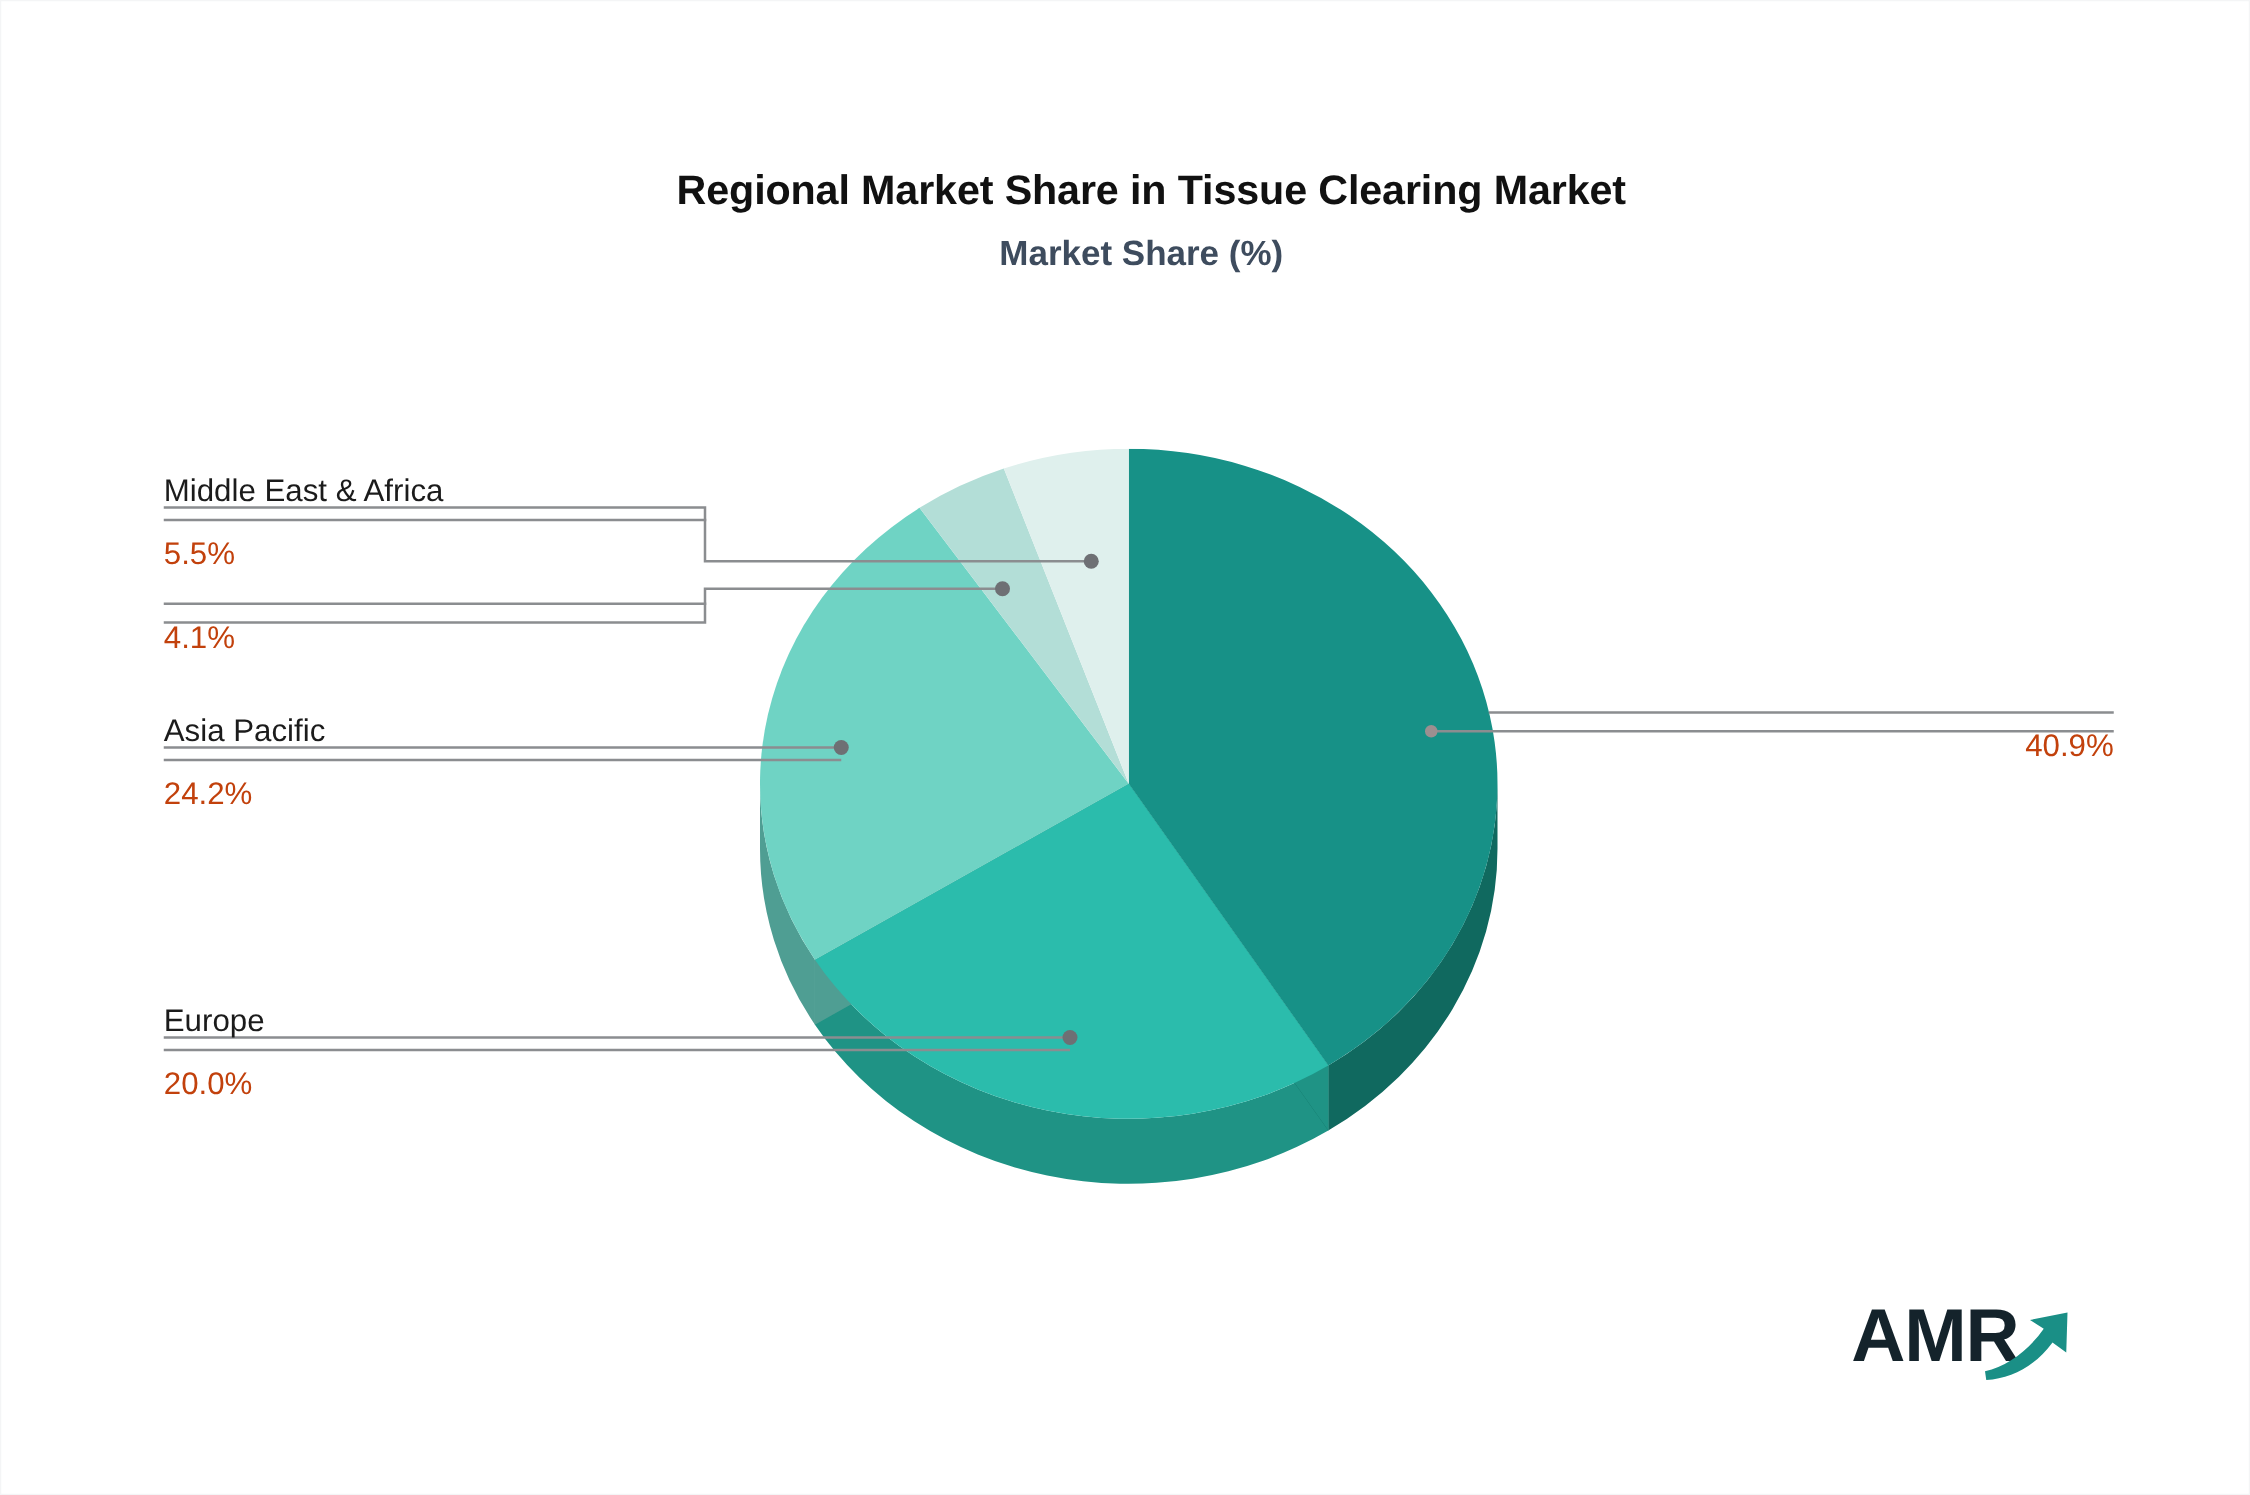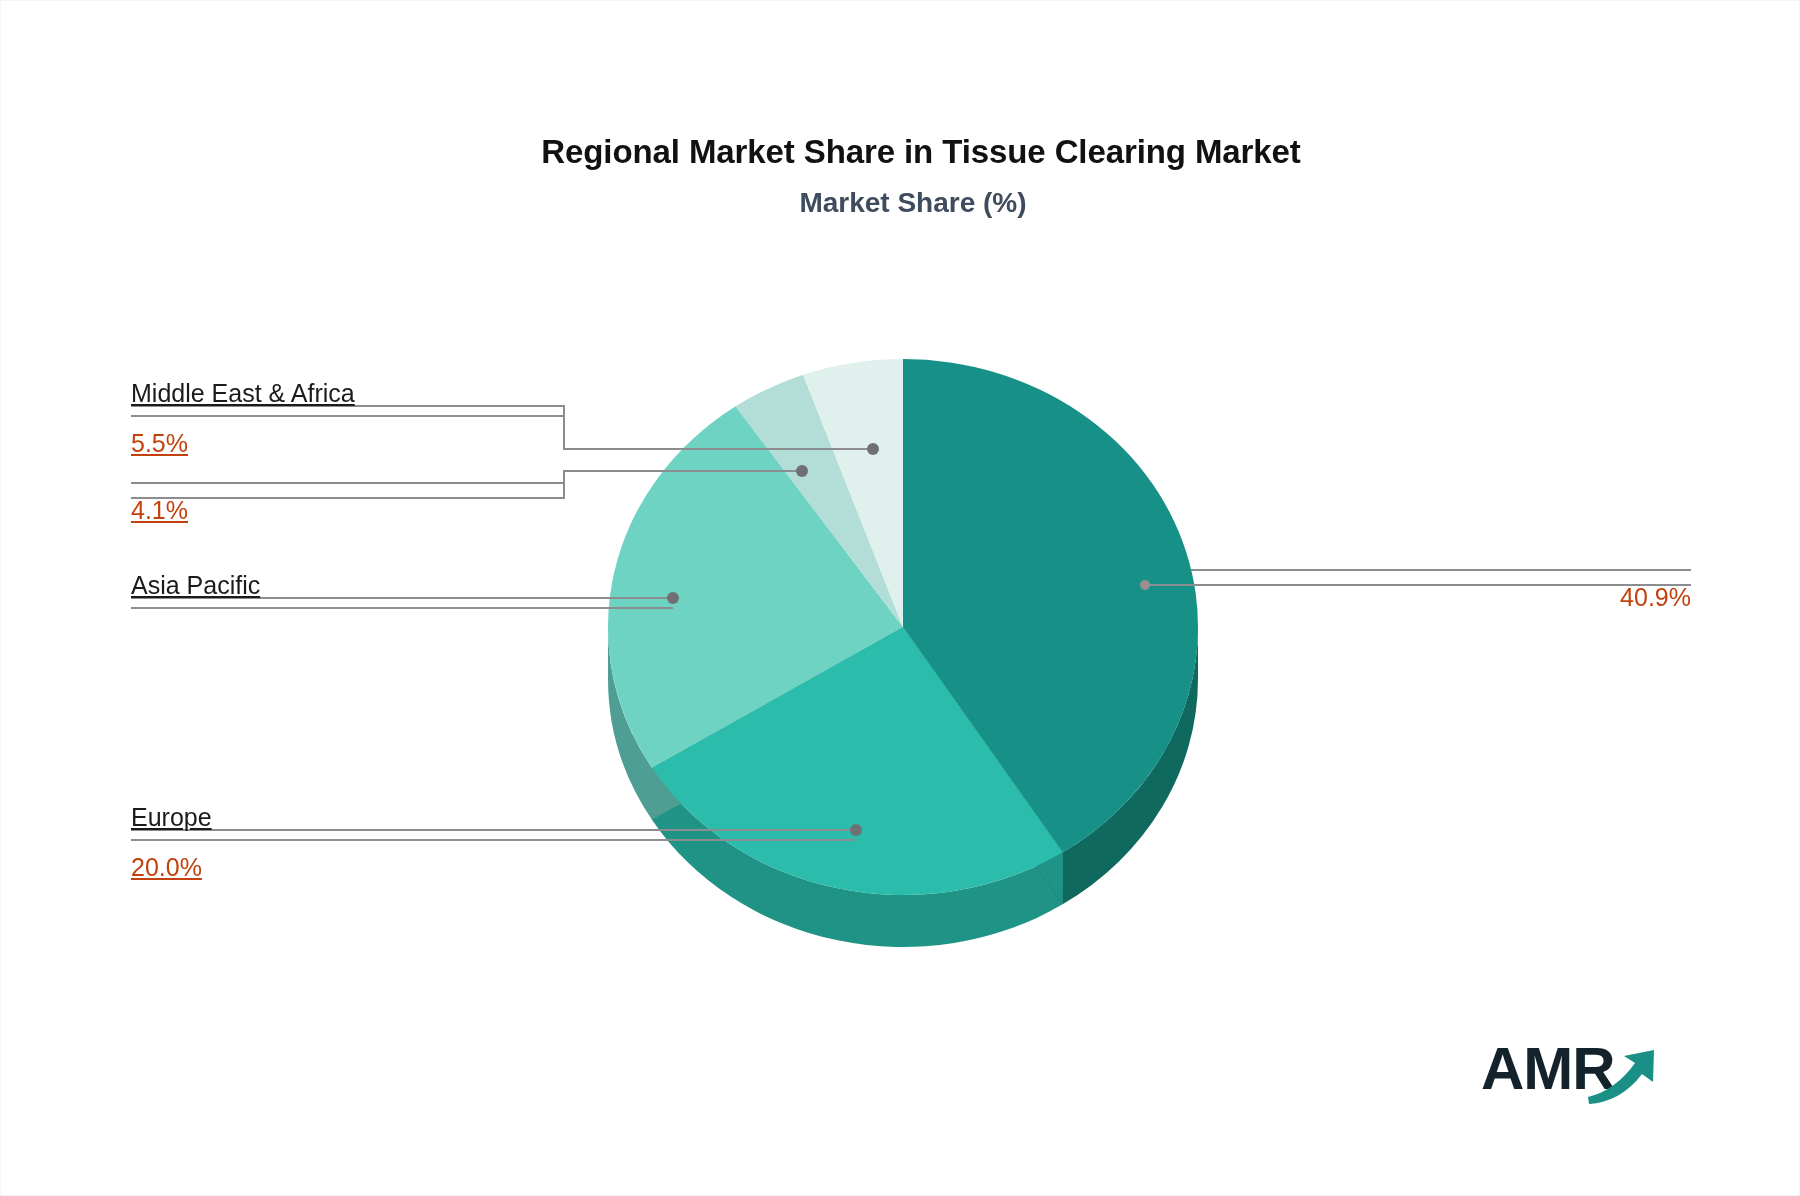--- a/index.html
+++ b/index.html
@@ -70,21 +70,21 @@
     color: #c2410c;
     white-space: nowrap;
     line-height: 1;
   }
   .callout-rule {
     height: 0;
     border-top: 2px solid #8b8d90;
   }
 
   .callout.left  .callout-name,
-  .callout.left  .callout-value { text-align: left; text-decoration: underline; }
+  .callout.left  .callout-value { text-align: left; }
   .callout.right .callout-name,
   .callout.right .callout-value { text-align: right; }
 
   
   #leaders {
     position: absolute;
     left: 0; top: 0;
     width: 1800px; height: 1196px;
     pointer-events: none;
   }
@@ -158,20 +158,21 @@
   </div>
 
   <div class="callout left" style="left:130px; top:472px; width:434px;">
     <div class="callout-rule" style="margin-top:9px;"></div>
     <div class="callout-value" style="margin-top:14px;">4.1%</div>
   </div>
 
   <div class="callout left" style="left:130px; top:572px; width:542px;">
     <div class="callout-name">Asia Pacific</div>
     <div class="callout-rule" style="margin-top:9px;"></div>
+    <div class="callout-value" style="margin-top:14px;">24.2%</div>
   </div>
 
   <div class="callout left" style="left:130px; top:804px; width:725px;">
     <div class="callout-name">Europe</div>
     <div class="callout-rule" style="margin-top:9px;"></div>
     <div class="callout-value" style="margin-top:14px;">20.0%</div>
   </div>
 
   <div class="callout right" style="left:1190px; top:559px; width:500px;">
     <div class="callout-rule" style="margin-top:9px;"></div>

